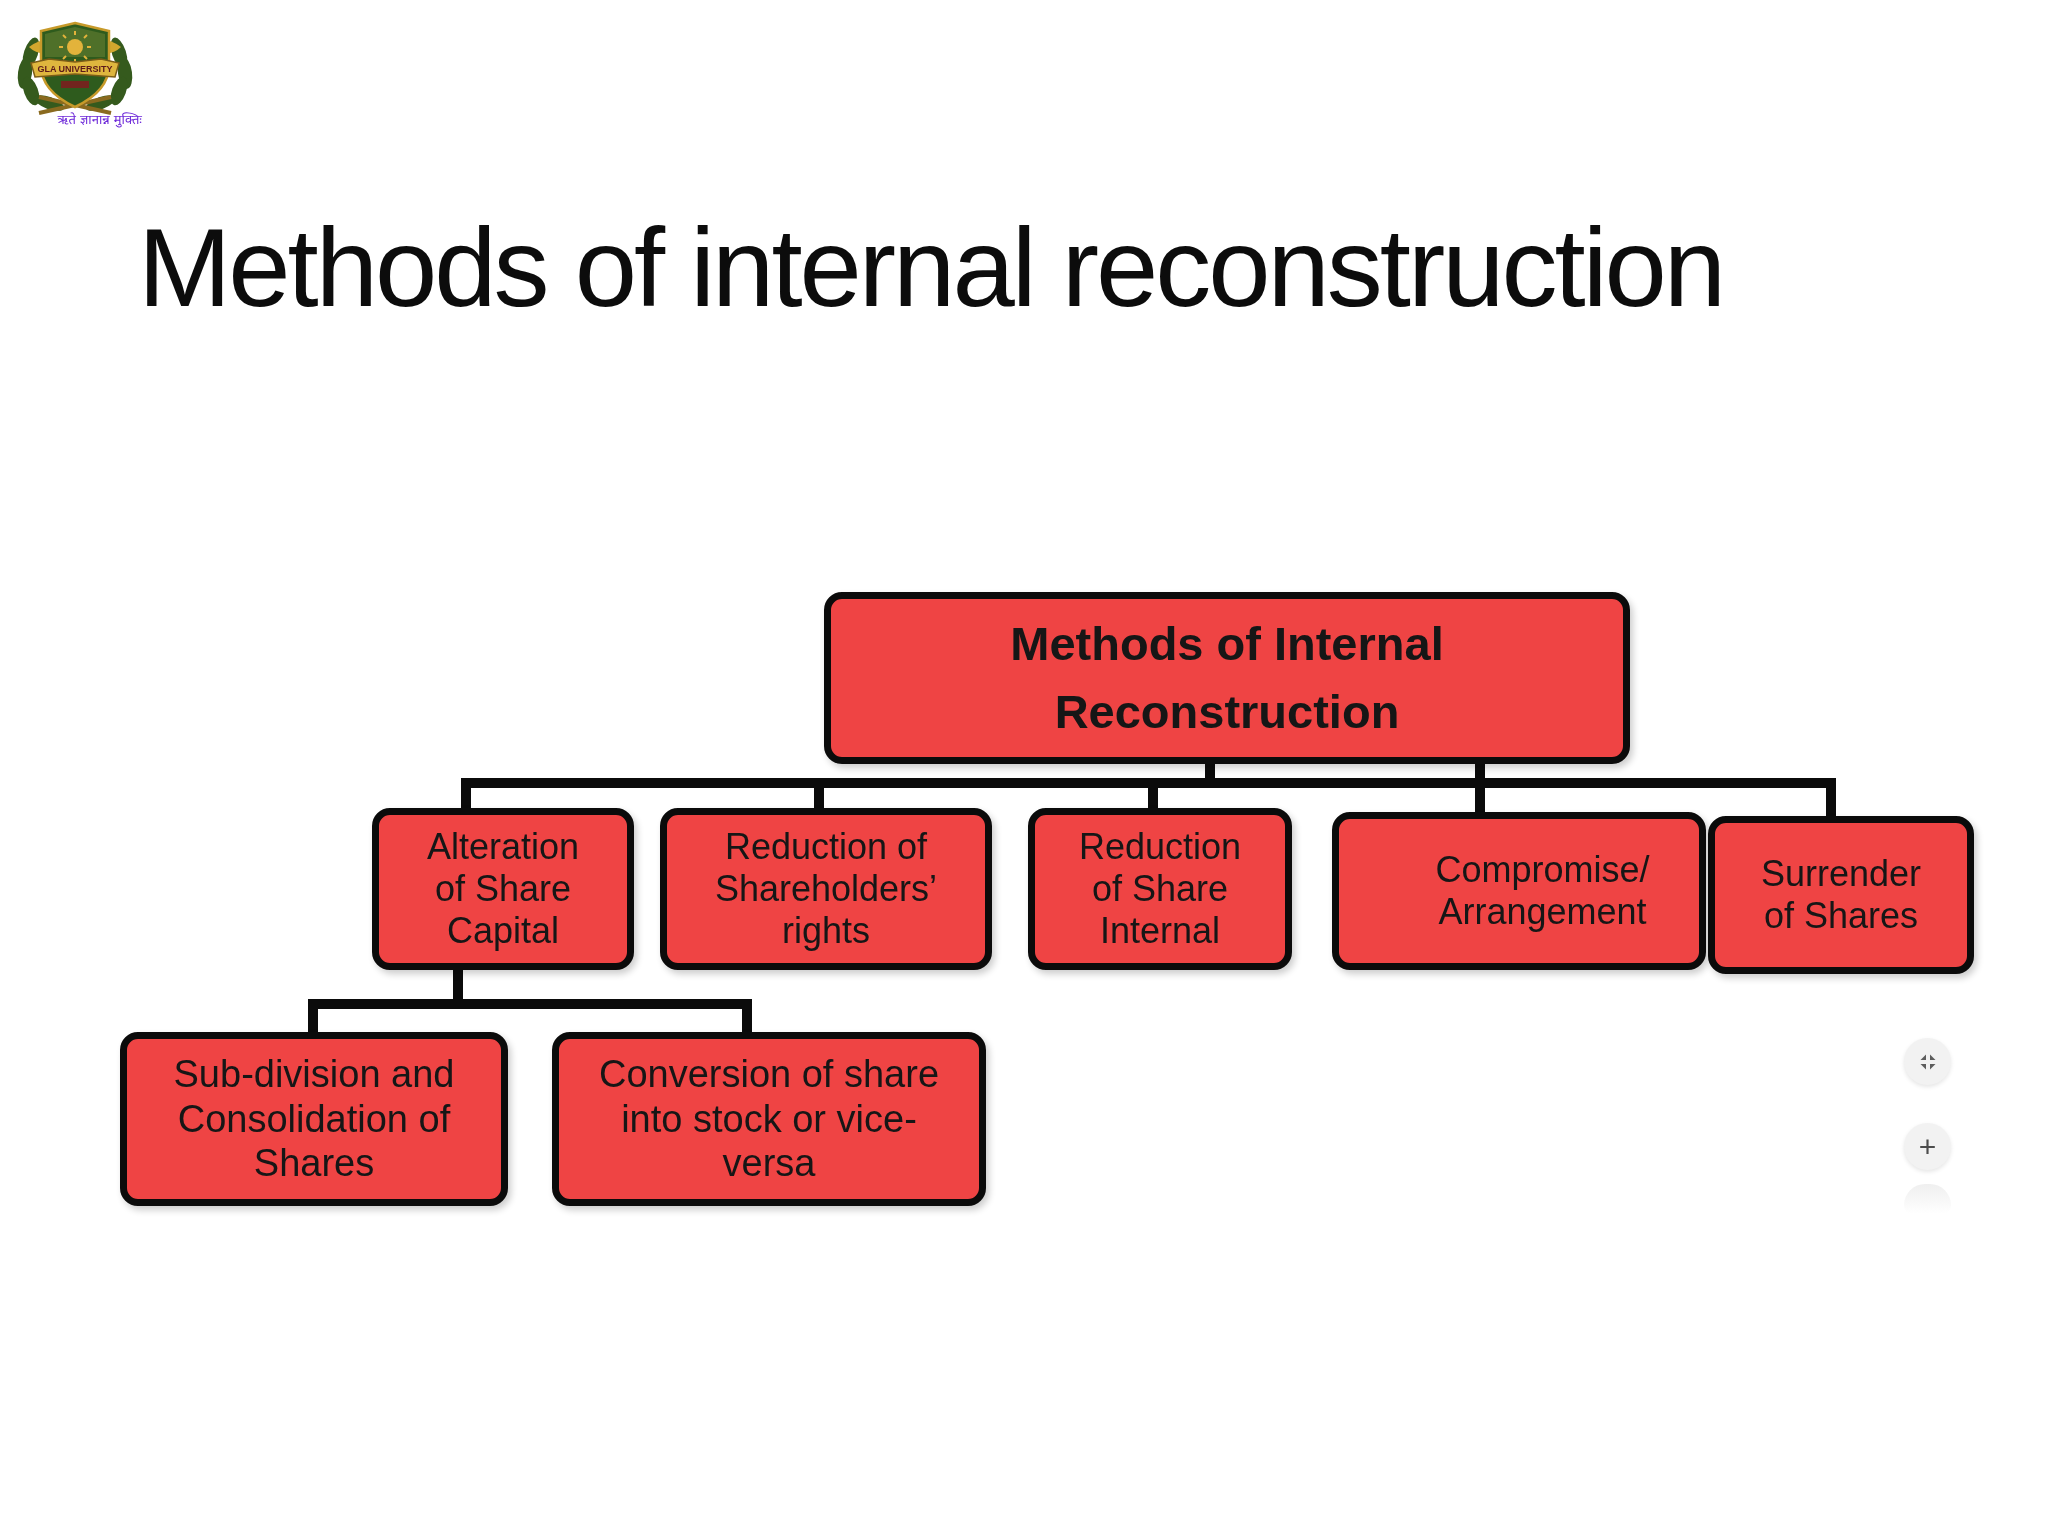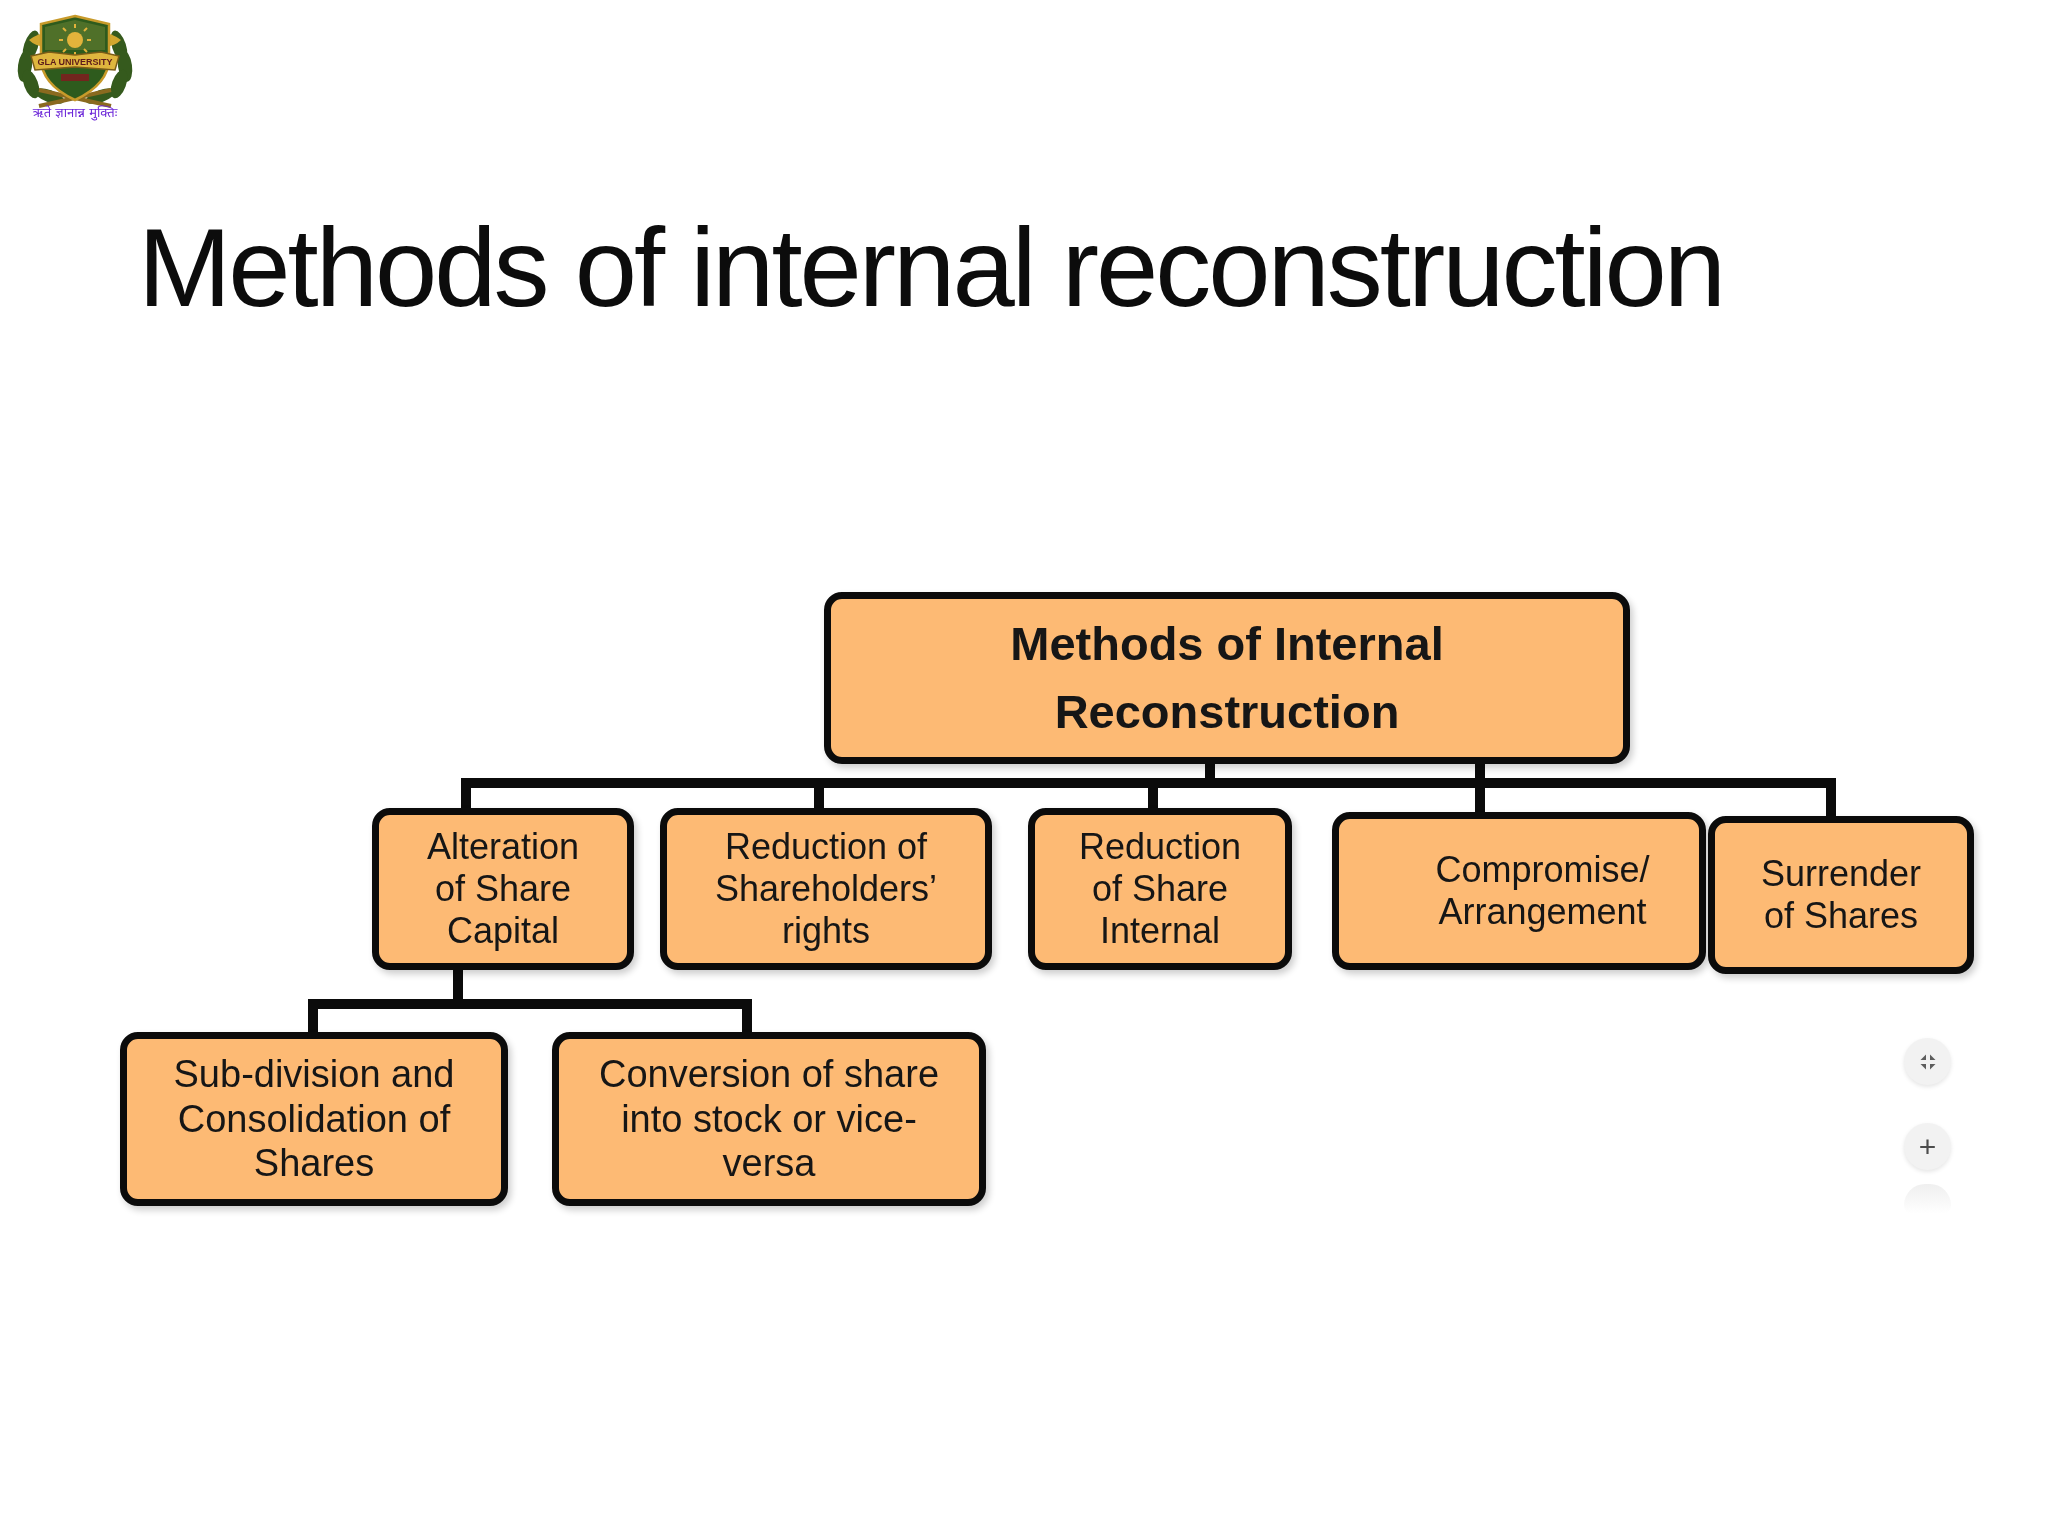--- a/index.html
+++ b/index.html
@@ -1,32 +1,32 @@
 <!DOCTYPE html>
 <html><head>
 <meta charset="utf-8">
 <style>
   html,body{margin:0;padding:0;background:#ffffff;}
   body{width:2048px;height:1536px;position:relative;overflow:hidden;
        font-family:"Liberation Sans",sans-serif;color:#111;}
 
   
-  .logo{position:absolute;left:8px;top:12px;width:134px;text-align:center;}
+  .logo{position:absolute;left:8px;top:19px;width:134px;text-align:right;}
   .logo svg{display:block;margin:0 auto;}
   .logo-motto{font-family:"DejaVu Sans",sans-serif;font-size:13px;line-height:1;
               color:#6d28d9;margin-top:-2px;white-space:nowrap;}
 
   
   .slide-title{position:absolute;left:138px;top:128px;font-size:112px;
                letter-spacing:-3px;font-weight:400;color:#0c0c0c;white-space:nowrap;}
 
   
   .connectors{position:absolute;left:0;top:0;width:2048px;height:1536px;z-index:1;}
   .conn{stroke:#0b0b0b;stroke-width:10;}
-  .node{position:absolute;z-index:2;background:#fdba74;border:7px solid #0b0b0b;
+  .node{position:absolute;z-index:2;background:#ef4444;border:7px solid #0b0b0b;
         border-radius:18px;display:flex;align-items:center;justify-content:center;
         text-align:center;box-shadow:3px 4px 7px rgba(0,0,0,.20);}
   .node-label{white-space:pre-line;color:#161616;}
   .root-node{left:824px;top:592px;width:792px;height:158px;}
   .root-node .node-label{font-size:47px;font-weight:700;line-height:1.45;}
   .lvl1 .node-label{font-size:36px;line-height:1.16;}
   .lvl2 .node-label{font-size:38px;line-height:1.18;}
   .n-b1{left:340px;top:808px;width:248px;height:148px;margin-left:32px;}
   .n-b2{left:660px;top:808px;width:318px;height:148px;}
   .n-b3{left:1028px;top:808px;width:250px;height:148px;}

